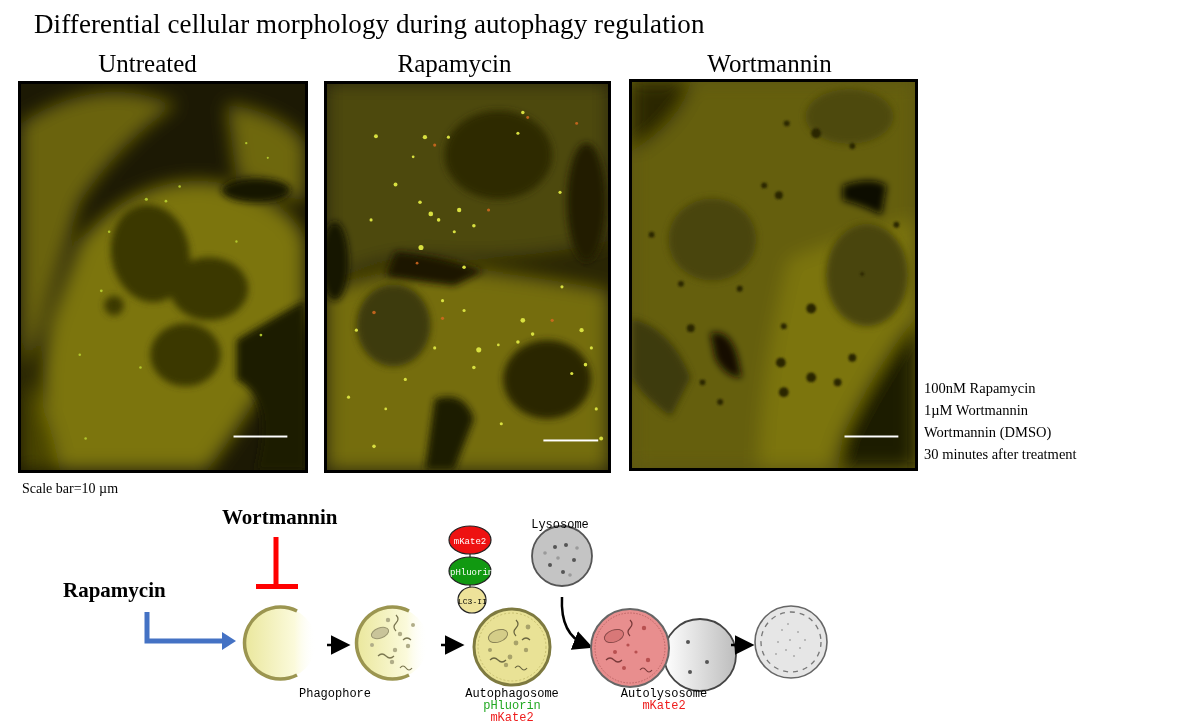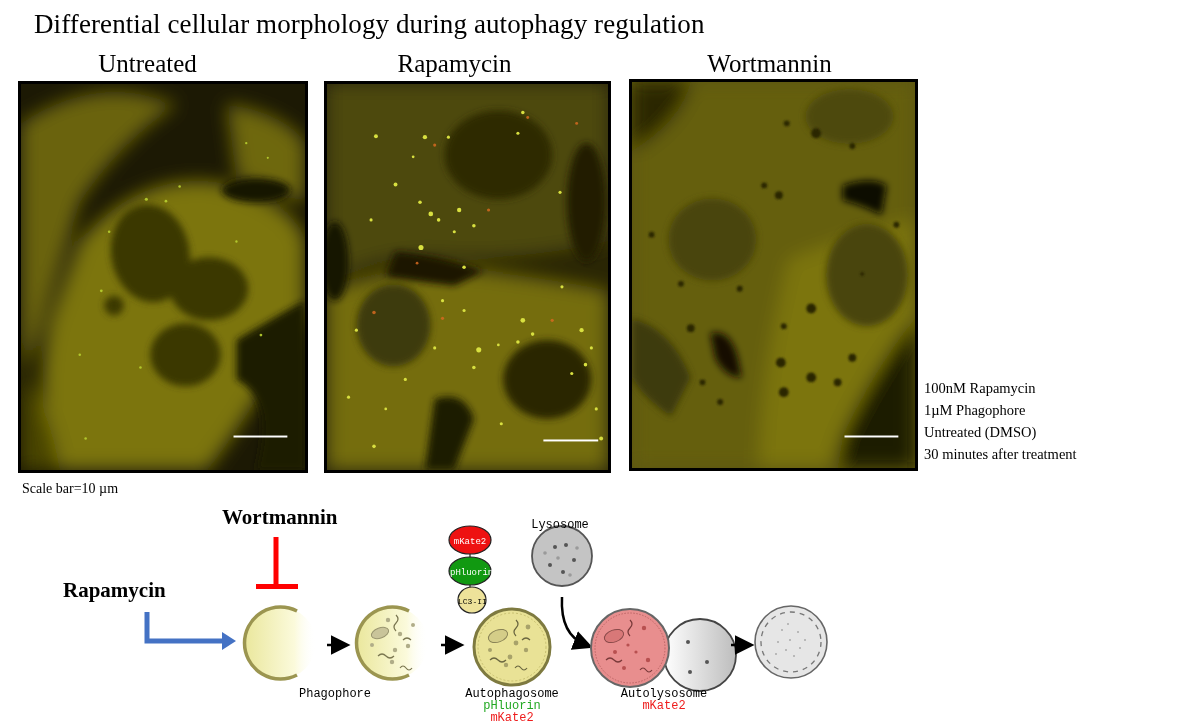--- a/index.html
+++ b/index.html
@@ -201,22 +201,22 @@
         <circle cx="270" cy="145" r="3"></circle>
       <circle cx="90" cy="325" r="3"></circle>
         <circle cx="235" cy="195" r="2"></circle>
     </g>
     <rect x="217" y="359" width="55" height="2" fill="#ffffff"></rect>
   </svg>
 </div>
 
 <div class="abs notes">
   <div>100nM Rapamycin</div>
-  <div>1µM Phagophore</div>
-  <div>Untreated (DMSO)</div>
+  <div>1µM Wortmannin</div>
+  <div>Wortmannin (DMSO)</div>
   <div>30 minutes after treatment</div>
 </div>
 
 <div class="abs scalenote">Scale bar=10 µm</div>
 
 <div class="abs druglabel" style="left:222px;top:505px;">Wortmannin</div>
 <div class="abs druglabel" style="left:63px;top:578px;">Rapamycin</div>
 
 <svg class="abs" id="diagram" viewBox="0 490 1186 238">
   <defs>

